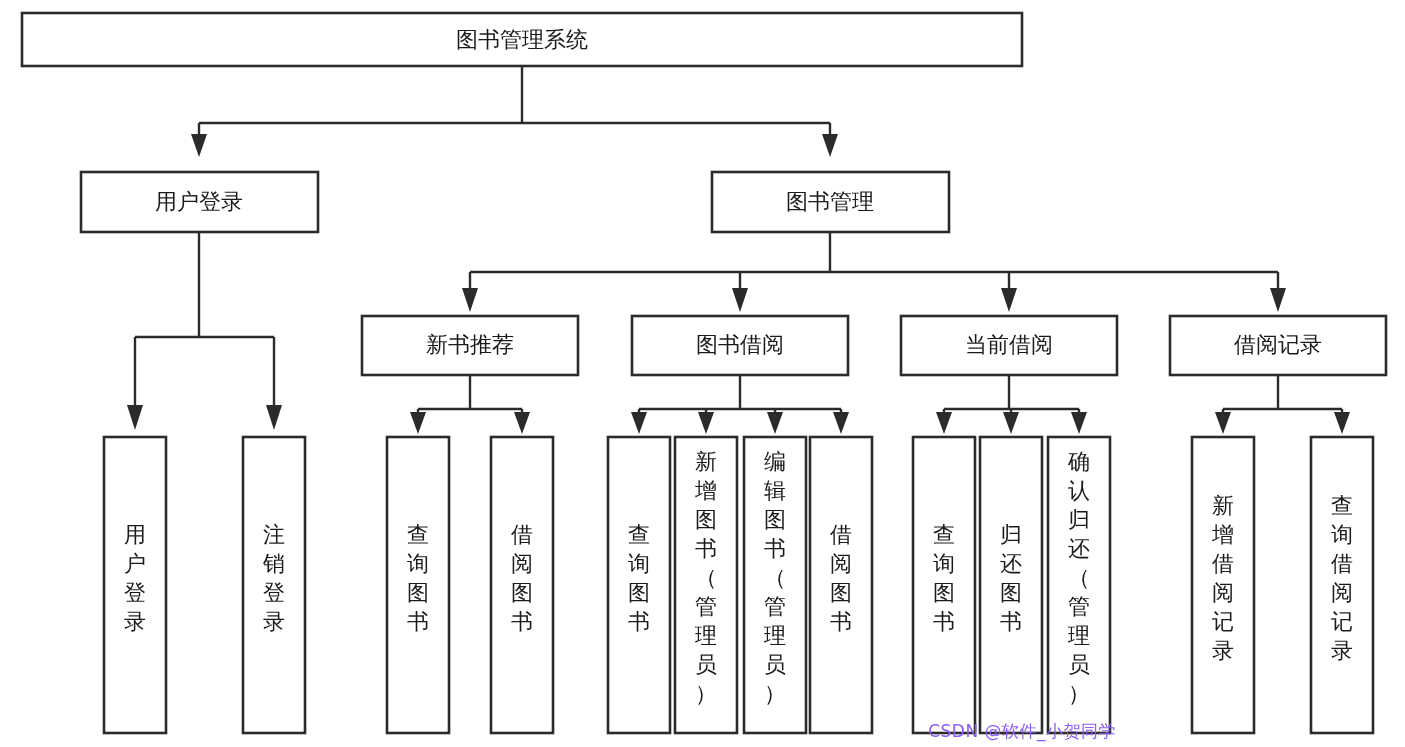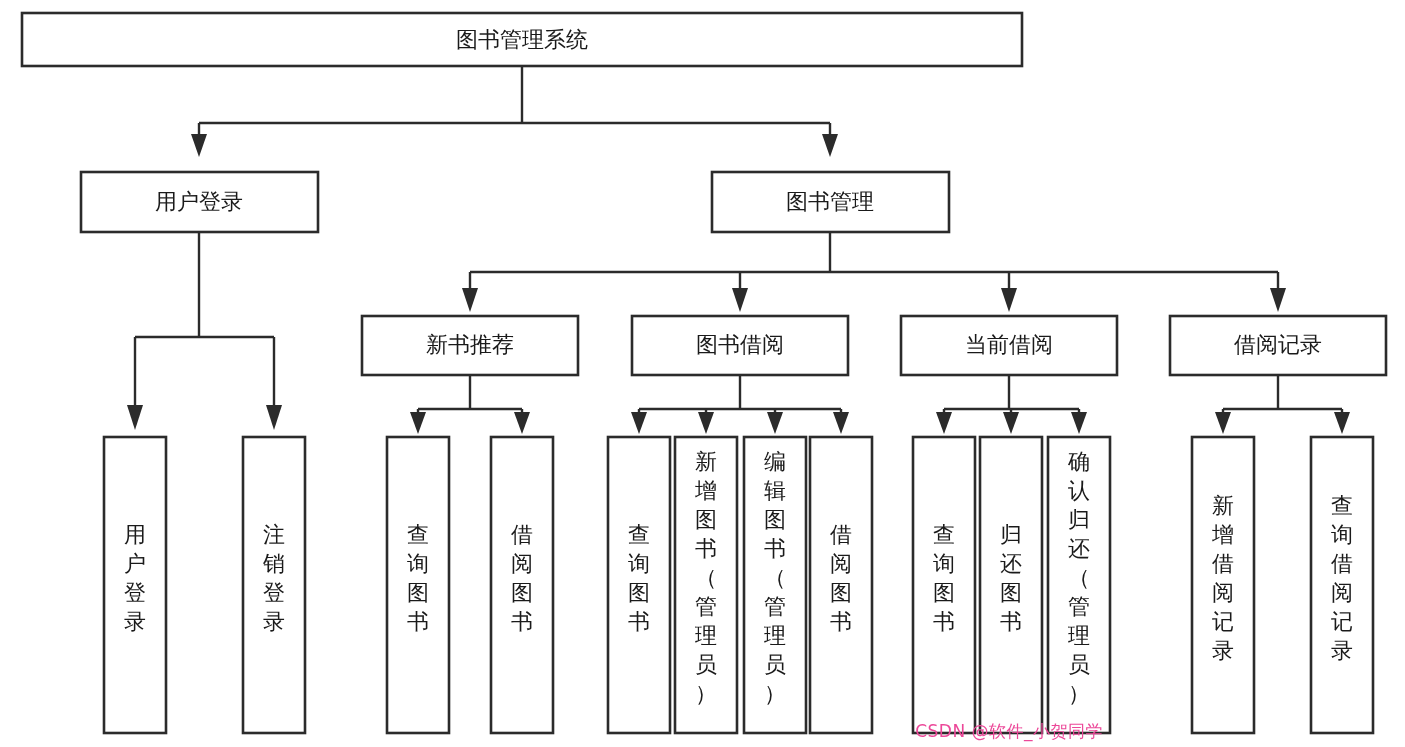--- a/index.html
+++ b/index.html
@@ -49,23 +49,23 @@
     dominant-baseline: middle;
   }
   .node-label-vertical {
     fill: #1a1a1a;
     font-family: "DejaVu Sans", "Liberation Sans", sans-serif;
     font-size: 22px;
     text-anchor: middle;
   }
   .watermark {
     position: absolute;
-    right: 16px;
+    right: 3px;
     bottom: 4px;
-    color: #ec4899;
+    color: #8b5cf6;
     font-size: 17px;
     font-family: "DejaVu Sans", "Liberation Sans", sans-serif;
     letter-spacing: 0.5px;
     white-space: nowrap;
     user-select: none;
   }
 </style>
 </head>
 <body>
 

